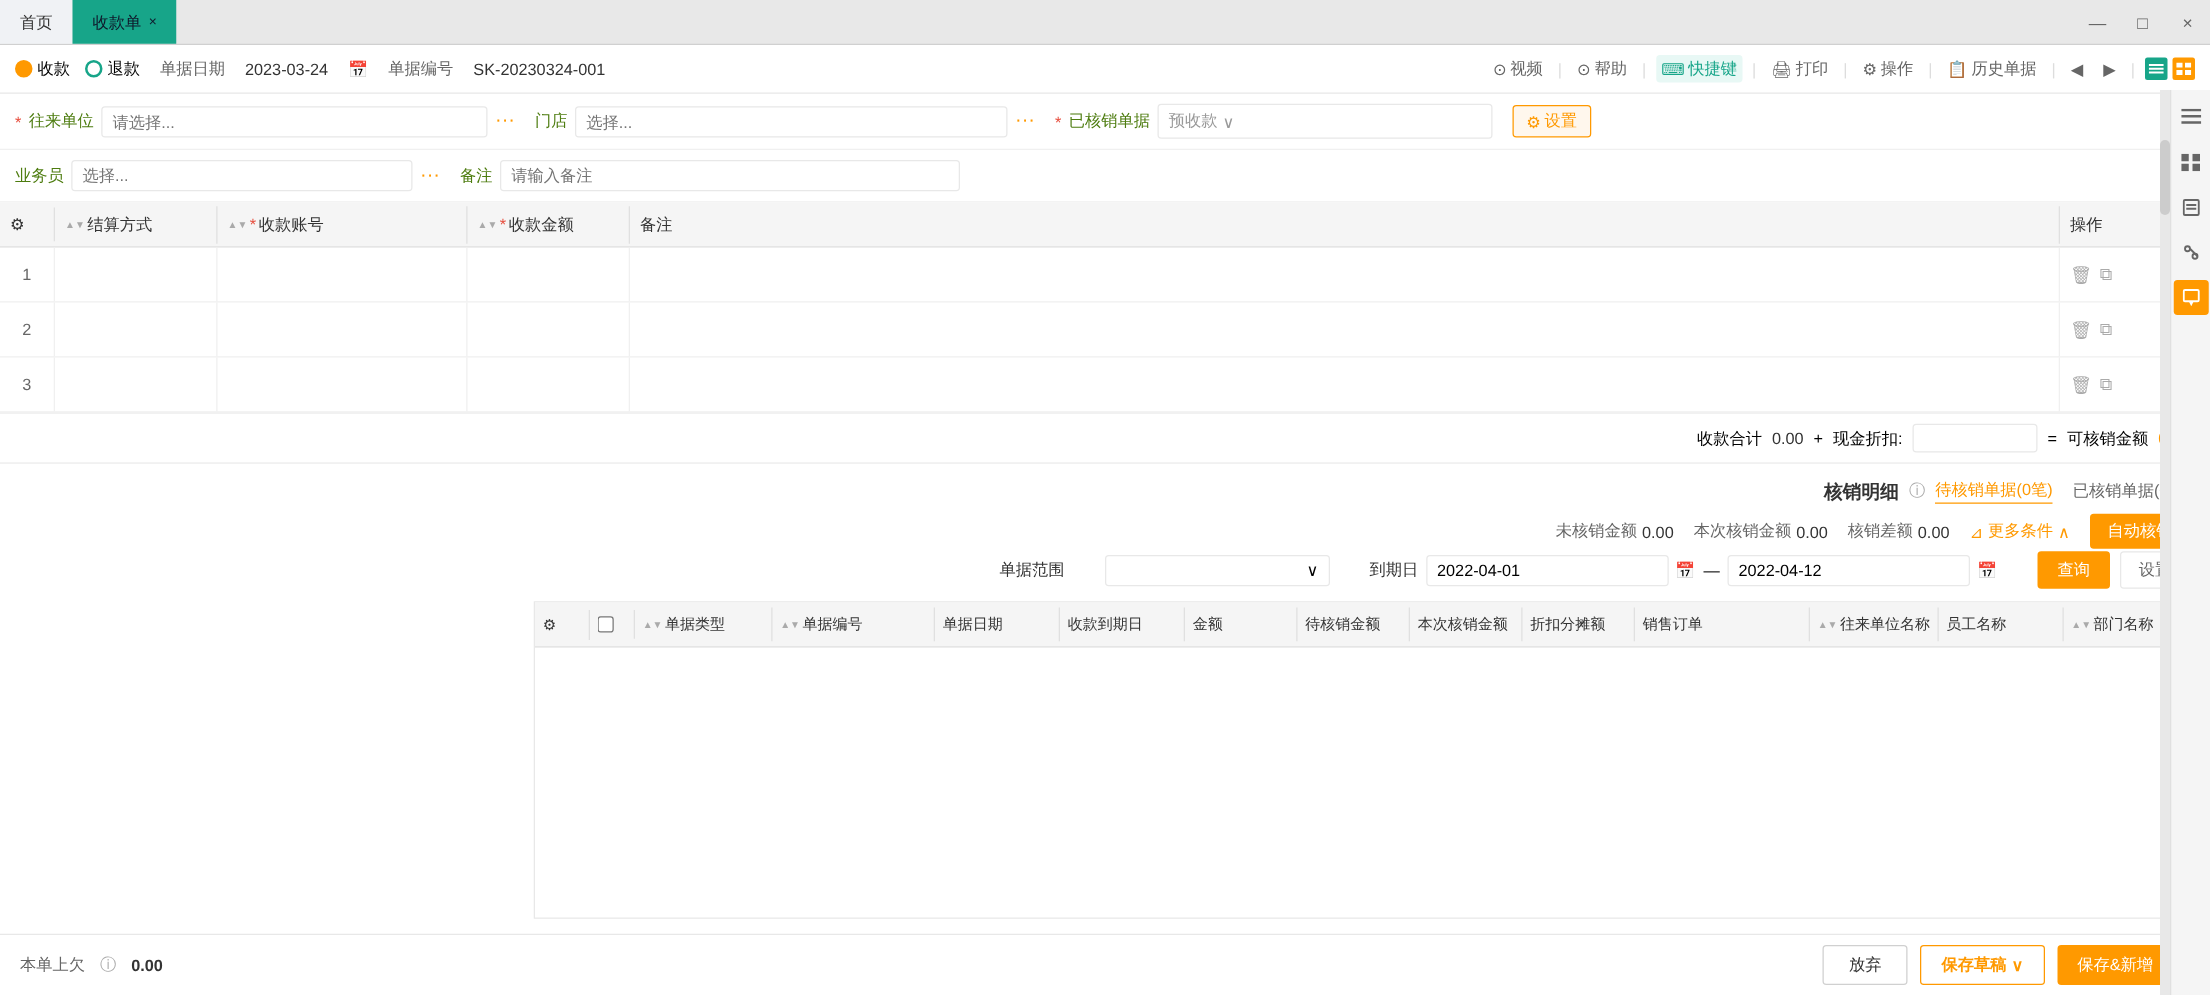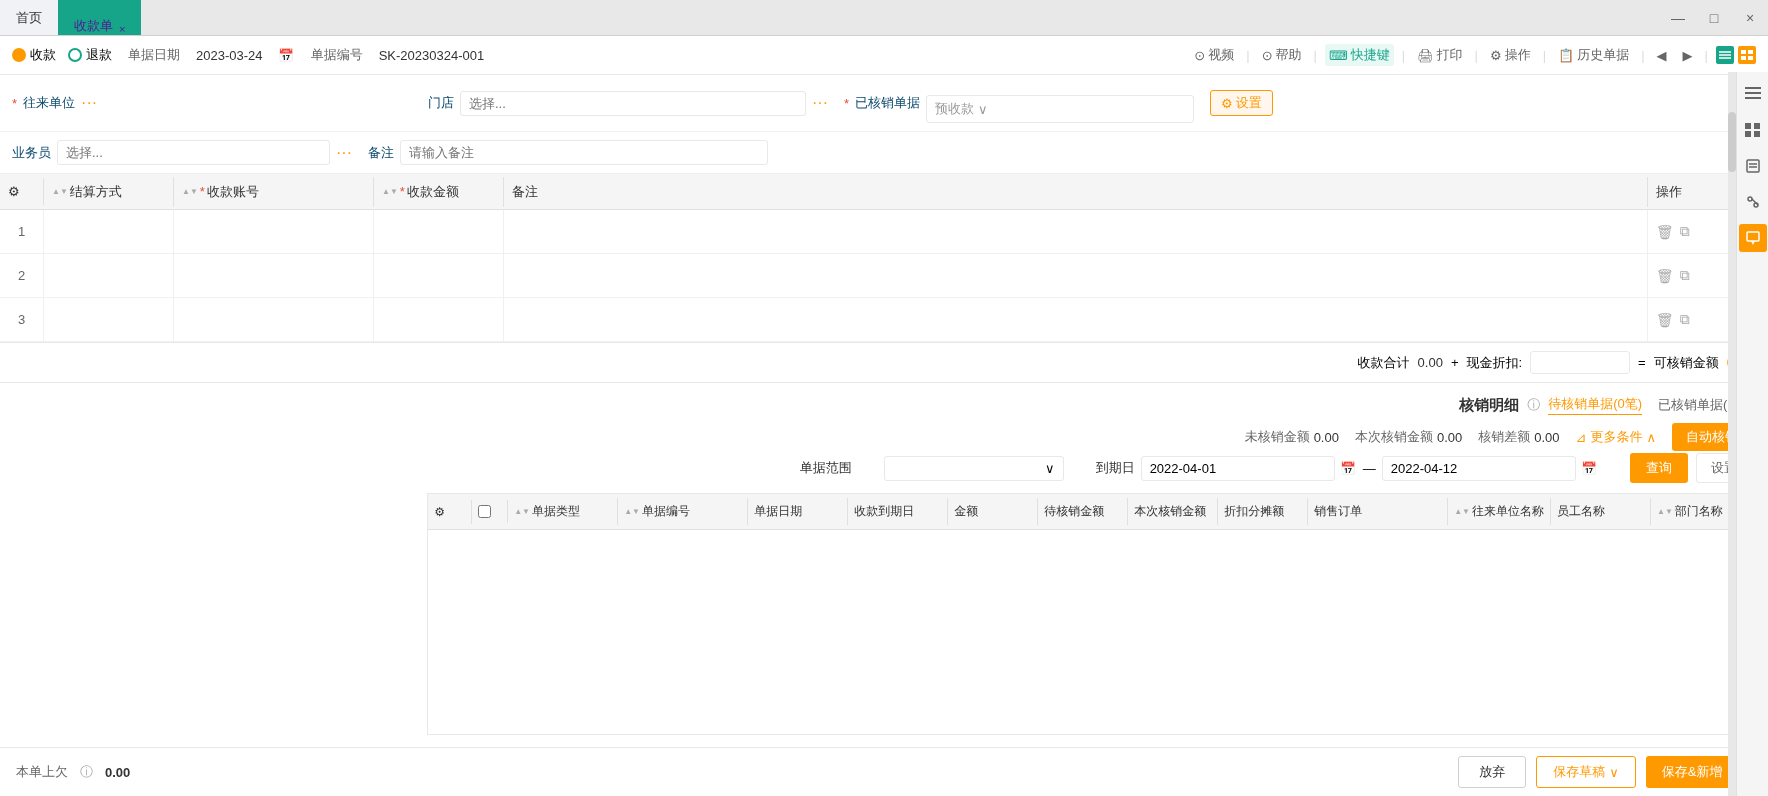--- a/index.html
+++ b/index.html
@@ -10,22 +10,22 @@
       display: flex; align-items: center;
       background: #e8e8e8;
       height: 36px;
       border-bottom: 1px solid #d0d0d0;
     }
     .tab-home {
       padding: 0 16px; height: 100%; display: flex; align-items: center;
       background: #f0f2f5; color: #333; cursor: pointer; font-size: 13px;
     }
     .tab-active {
-      padding: 0 16px; height: 100%; display: flex; align-items: flex-end;
-      background: #17a589; color: #4c1d95; cursor: pointer; font-size: 13px; gap: 6px;
+      padding: 0 16px; height: 100%; display: flex; align-items: center;
+      background: #17a589; color: #0f172a; cursor: pointer; font-size: 13px; gap: 6px;
     }
     .tab-close { font-size: 11px; cursor: pointer; }
     .window-controls { margin-left: auto; display: flex; align-items: center; gap: 0; }
     .win-btn { width: 36px; height: 36px; display: flex; align-items: center; justify-content: center; cursor: pointer; color: #666; font-size: 14px; }
 
     
     .main-content {
       background: #fff;
       margin: 0;
       height: calc(796px - 36px);
@@ -53,29 +53,29 @@
     .toolbar-btn-active { color: #17a589; background: #e8f8f5; border-radius: 3px; }
     .settings-btn { background: #fff7ed; border: 1px solid #f90; color: #f90; border-radius: 3px; padding: 3px 10px; cursor: pointer; display: flex; align-items: center; gap: 3px; }
 
     
     .form-row {
       display: flex; align-items: center; padding: 8px 12px; gap: 16px;
       border-bottom: 1px solid #f0f0f0;
       flex-wrap: nowrap;
     }
     .form-field { display: flex; align-items: center; gap: 6px; flex: 1; }
-    .form-label { color: #0c4a6e; white-space: nowrap; }
+    .form-label { color: #4d7c0f; white-space: nowrap; }
     .required { color: #e74c3c; }
     .form-input {
       border: 1px solid #e8e8e8; border-radius: 3px;
       padding: 4px 8px; flex: 1; min-width: 80px;
       color: #999; background: #fff; outline: none;
     }
     .more-btn { color: #f90; cursor: pointer; font-size: 16px; }
-    .form-select-display { display: flex; align-items: center; gap: 4px; border: 1px solid #e8e8e8; border-radius: 3px; padding: 4px 8px; flex: 1; color: #999; margin-top: 12px; }
+    .form-select-display { display: flex; align-items: center; gap: 4px; border: 1px solid #e8e8e8; border-radius: 3px; padding: 4px 8px; flex: 1; color: #999; }
     .chevron-down { color: #999; }
 
     
     .table-section { flex: 0 0 auto; border-bottom: 1px solid #e8e8e8; }
     .table-header {
       display: grid;
       grid-template-columns: 44px 130px 200px 130px 1fr 120px;
       background: #f5f5f5;
       border-bottom: 1px solid #e0e0e0;
       min-height: 36px;
@@ -149,21 +149,21 @@
     
     .bottom-bar {
       display: flex; align-items: center; padding: 8px 16px;
       border-top: 1px solid #e8e8e8; background: #fff;
       gap: 12px;
     }
     .bottom-label { color: #666; }
     .bottom-value { color: #333; font-weight: bold; }
     .bottom-actions { margin-left: auto; display: flex; gap: 10px; }
     .btn-abandon { background: #fff; color: #333; border: 1px solid #d0d0d0; border-radius: 3px; padding: 6px 20px; cursor: pointer; font-size: 13px; }
-    .btn-save-draft { background: #fff; color: #f90; border: 1px solid #f90; border-radius: 3px; padding: 6px 16px; cursor: pointer; font-size: 13px; display: flex; align-items: center; gap: 4px; }
+    .btn-save-draft { background: #fff; color: #f90; border: 1px solid #f90; border-radius: 3px; padding: 6px 16px; cursor: pointer; font-size: 13px; display: flex; align-items: center; gap: 4px; font-weight: bold; }
     .btn-save-new { background: #f90; color: #fff; border: none; border-radius: 3px; padding: 6px 16px; cursor: pointer; font-size: 13px; display: flex; align-items: center; gap: 4px; }
 
     
     .right-panel {
       position: absolute; right: 0; top: 36px;
       width: 32px; 
       height: calc(796px - 36px);
       background: #f5f5f5;
       border-left: 1px solid #e0e0e0;
       display: flex; flex-direction: column; align-items: center;
@@ -268,20 +268,21 @@
             </svg>
         </div>
       </div>
     </div>
   </div>
 
   <div class="form-row">
     <div class="form-field" style="max-width: 400px;">
       <span class="required">*</span>
       <span class="form-label">往来单位</span>
+      <input class="form-input" type="text" placeholder="请选择..." style="">
       <span class="more-btn">···</span>
     </div>
     <div class="form-field" style="max-width: 400px;">
       <span class="form-label">门店</span>
       <input class="form-input" type="text" placeholder="选择..." style="">
       <span class="more-btn">···</span>
     </div>
     <div class="form-field" style="max-width: 350px;">
       <span class="required">*</span>
       <span class="form-label">已核销单据</span>

